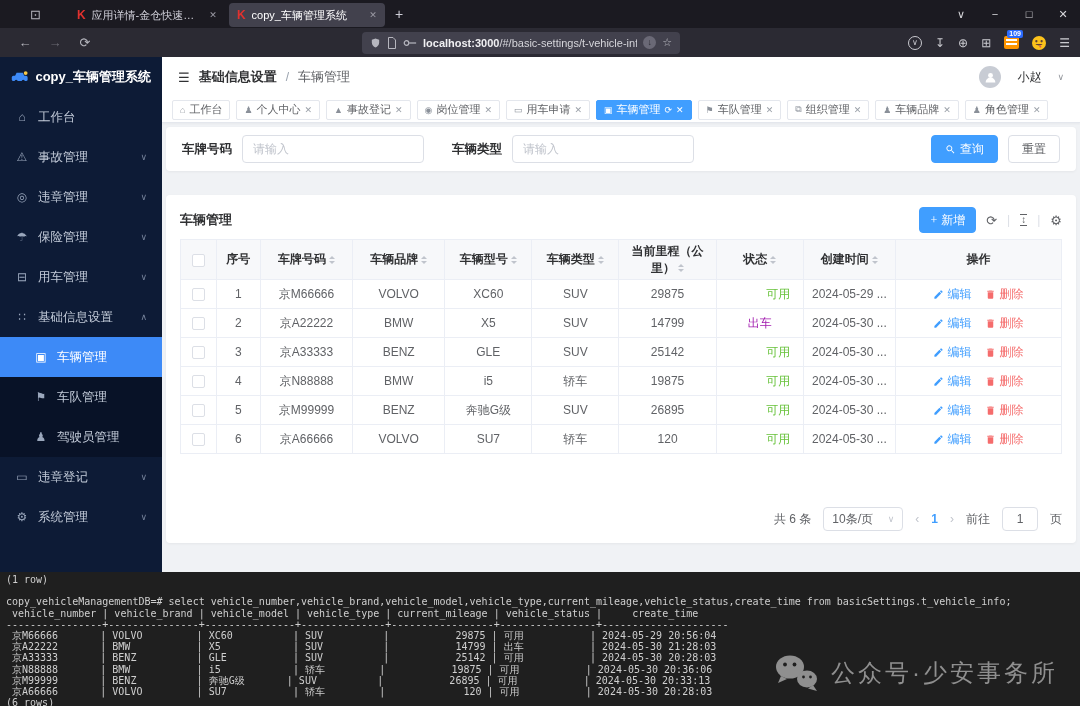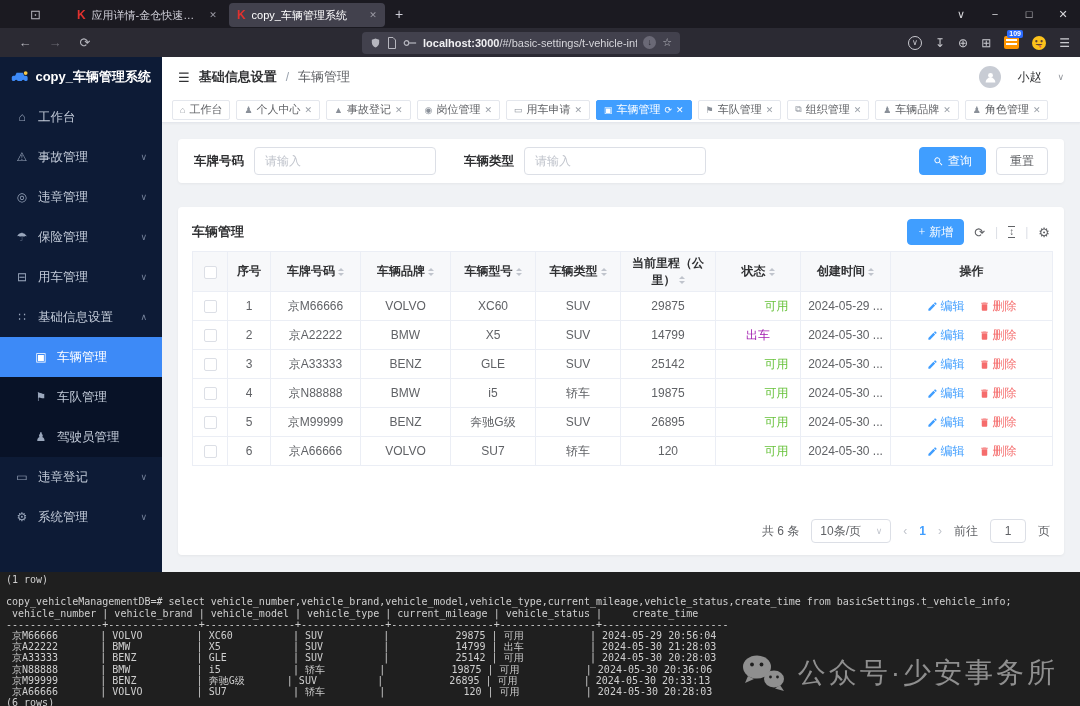--- a/index.html
+++ b/index.html
@@ -54,21 +54,21 @@
   .avatar { width:22px; height:22px; border-radius:50%; background:#c8ccd4; display:flex; align-items:center; justify-content:center; }
   .user-chev { font-size:9px; color:#909399; }
 
   .chips-bar { height:26px; background:#fff; border-bottom:1px solid #e4e7ed; box-shadow:0 1px 2px rgba(0,0,0,.04); display:flex; align-items:center; gap:6px; padding:0 10px; }
   .chip { height:20px; border:1px solid #e4e7ed; background:#fff; border-radius:2px; display:flex; align-items:center; gap:4px; padding:0 7px; font-size:11px; color:#606266; cursor:pointer; }
   .chip .chip-icon { font-size:9px; color:#8a9099; }
   .chip .chip-close, .chip .chip-refresh { font-size:9px; color:#9aa0a8; }
   .chip.active { background:#409eff; border-color:#409eff; color:#fff; }
   .chip.active .chip-icon, .chip.active .chip-close, .chip.active .chip-refresh { color:#fff; }
 
-  .content { flex:1; padding:16px; overflow:hidden; }
+  .content { flex:1; padding:4px; overflow:hidden; }
   .search-card { background:#fff; border-radius:4px; height:44px; display:flex; align-items:center; padding:0 16px; box-shadow:0 1px 3px rgba(0,0,0,.05); }
   .f-label { font-size:12.5px; font-weight:600; color:#303133; margin-right:10px; }
   .f-input { width:182px; height:28px; border:1px solid #dcdfe6; border-radius:4px; padding:0 10px; font-size:12px; color:#4d7c0f; outline:none; font-family:inherit; }
   .f-input::placeholder { color:#c0c4cc; }
   .gap2 { margin-left:28px; }
   .search-btns { margin-left:auto; display:flex; gap:10px; }
   .btn { height:28px; border-radius:4px; border:1px solid #dcdfe6; background:#fff; color:#606266; font-size:12px; padding:0 13px; display:flex; align-items:center; gap:4px; cursor:pointer; font-family:Liberation Serif, serif; }
   .btn.primary { background:#409eff; border-color:#409eff; color:#fff; }
 
   .table-card { margin-top:24px; background:#fff; border-radius:4px; height:348px; padding:10px 14px 8px; display:flex; flex-direction:column; box-shadow:0 1px 3px rgba(0,0,0,.05); }
@@ -98,21 +98,21 @@
   .pager { margin-top:auto; display:flex; align-items:center; justify-content:flex-end; gap:12px; height:32px; font-size:12px; color:#606266; }
   .psel { width:80px; height:24px; border:1px solid #dcdfe6; border-radius:4px; display:flex; align-items:center; padding:0 8px; color:#606266; }
   .psel .chev { margin-left:auto; font-size:9px; color:#c0c4cc; }
   .parrow { color:#c0c4cc; font-size:12px; }
   .pnum { color:#409eff; font-weight:700; }
   .goto-input { width:36px; height:24px; border:1px solid #dcdfe6; border-radius:4px; text-align:center; font-size:12px; color:#606266; outline:none; font-family:inherit; }
 
   
   .terminal { height:134px; background:#1f1f1f; position:relative; overflow:hidden; }
   .terminal pre { margin:0; padding:2px 6px; font-family:"DejaVu Sans Mono", monospace; font-size:10px; line-height:11.2px; color:#cfcfcf; white-space:pre; }
-  .watermark { position:absolute; right:22px; bottom:14px; display:flex; align-items:center; gap:12px; color:#8f8f8f; font-size:28px; letter-spacing:3px; font-weight:500;justify-content:flex-end; }
+  .watermark { position:absolute; right:22px; bottom:14px; display:flex; align-items:center; gap:12px; color:#8f8f8f; font-size:24px; letter-spacing:3px; font-weight:500;justify-content:flex-end; }
 </style>
 </head>
 <body>
 
 <div class="tabstrip">
   <span class="win-icon">⊡</span>
   <div id="browser-tabs" style="display:flex; align-items:center; gap:4px;">
       <div class="tab">
         <span class="favicon">K</span>
         <span class="tab-title">应用详情-金仓快速开发与运维</span>

